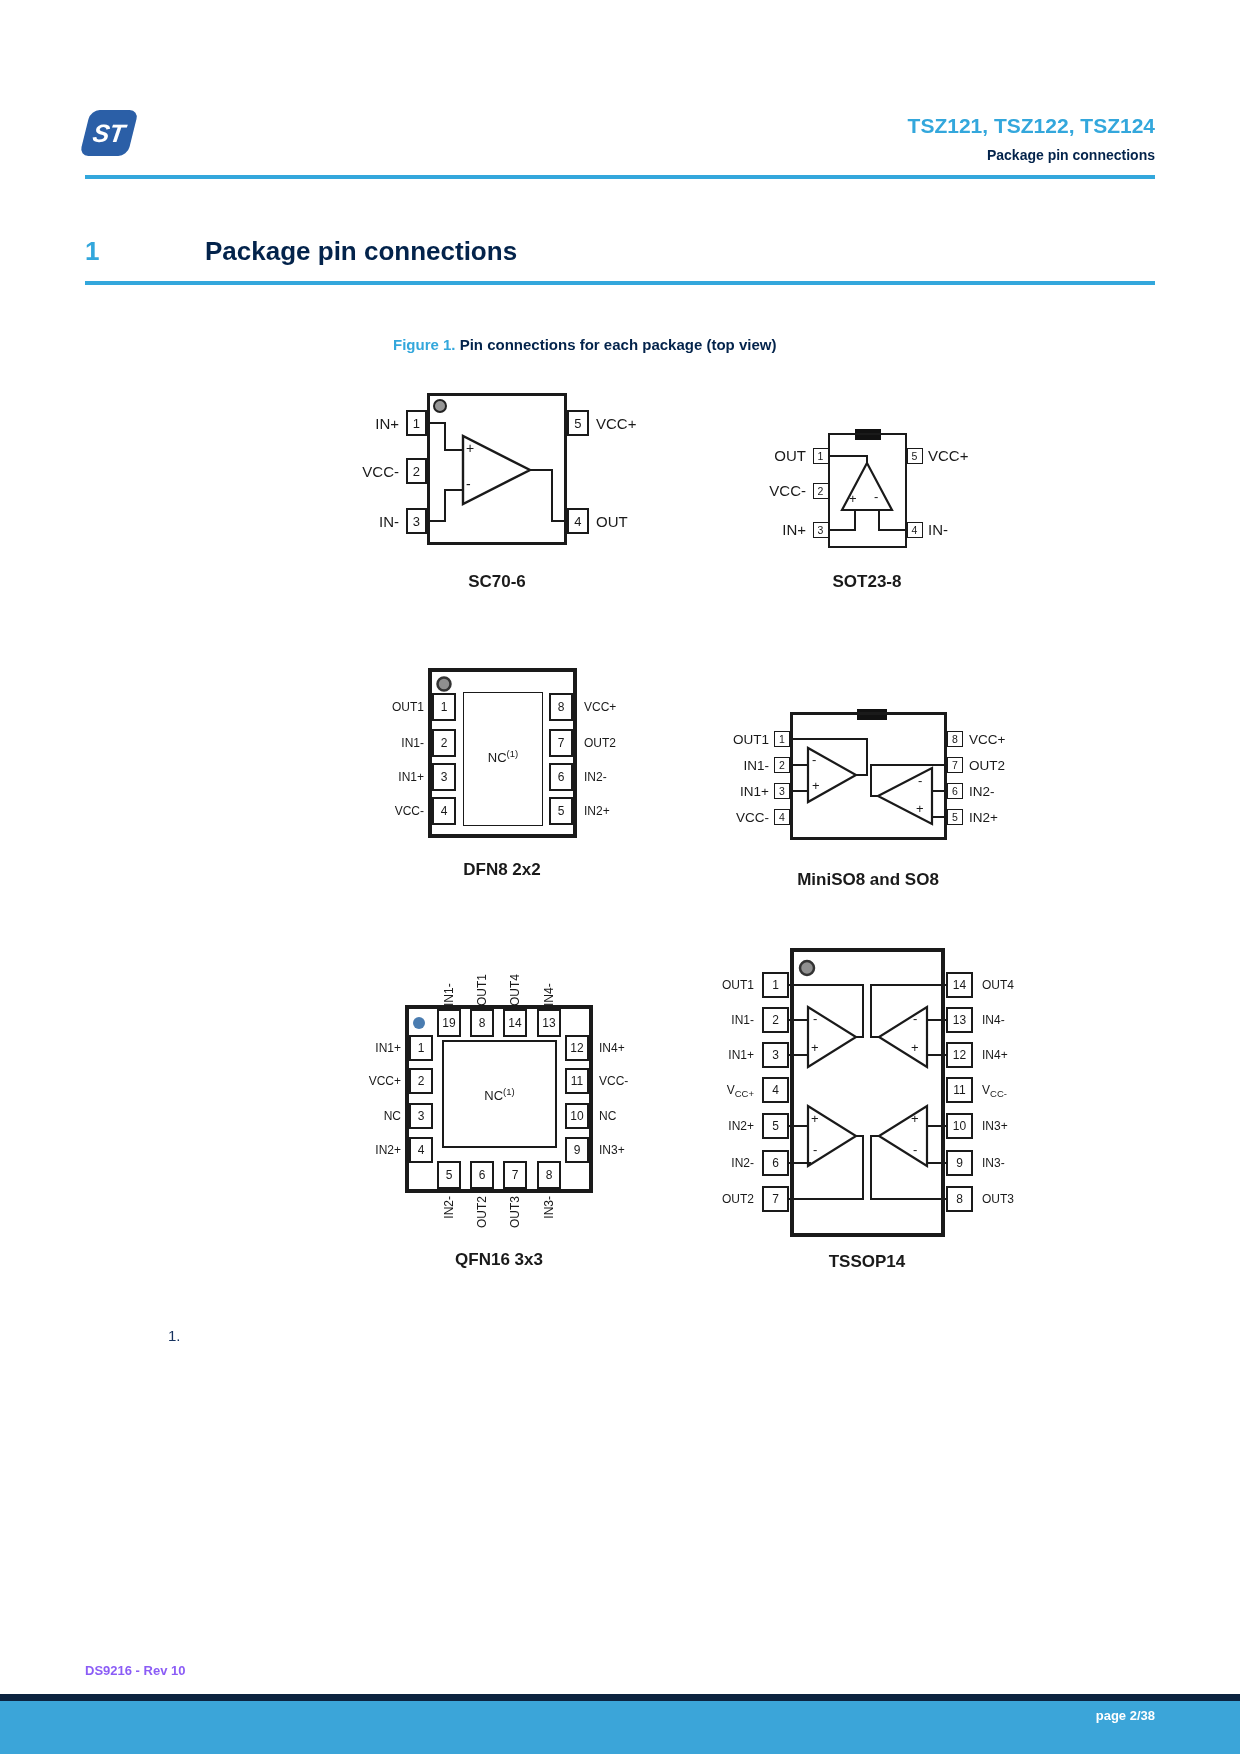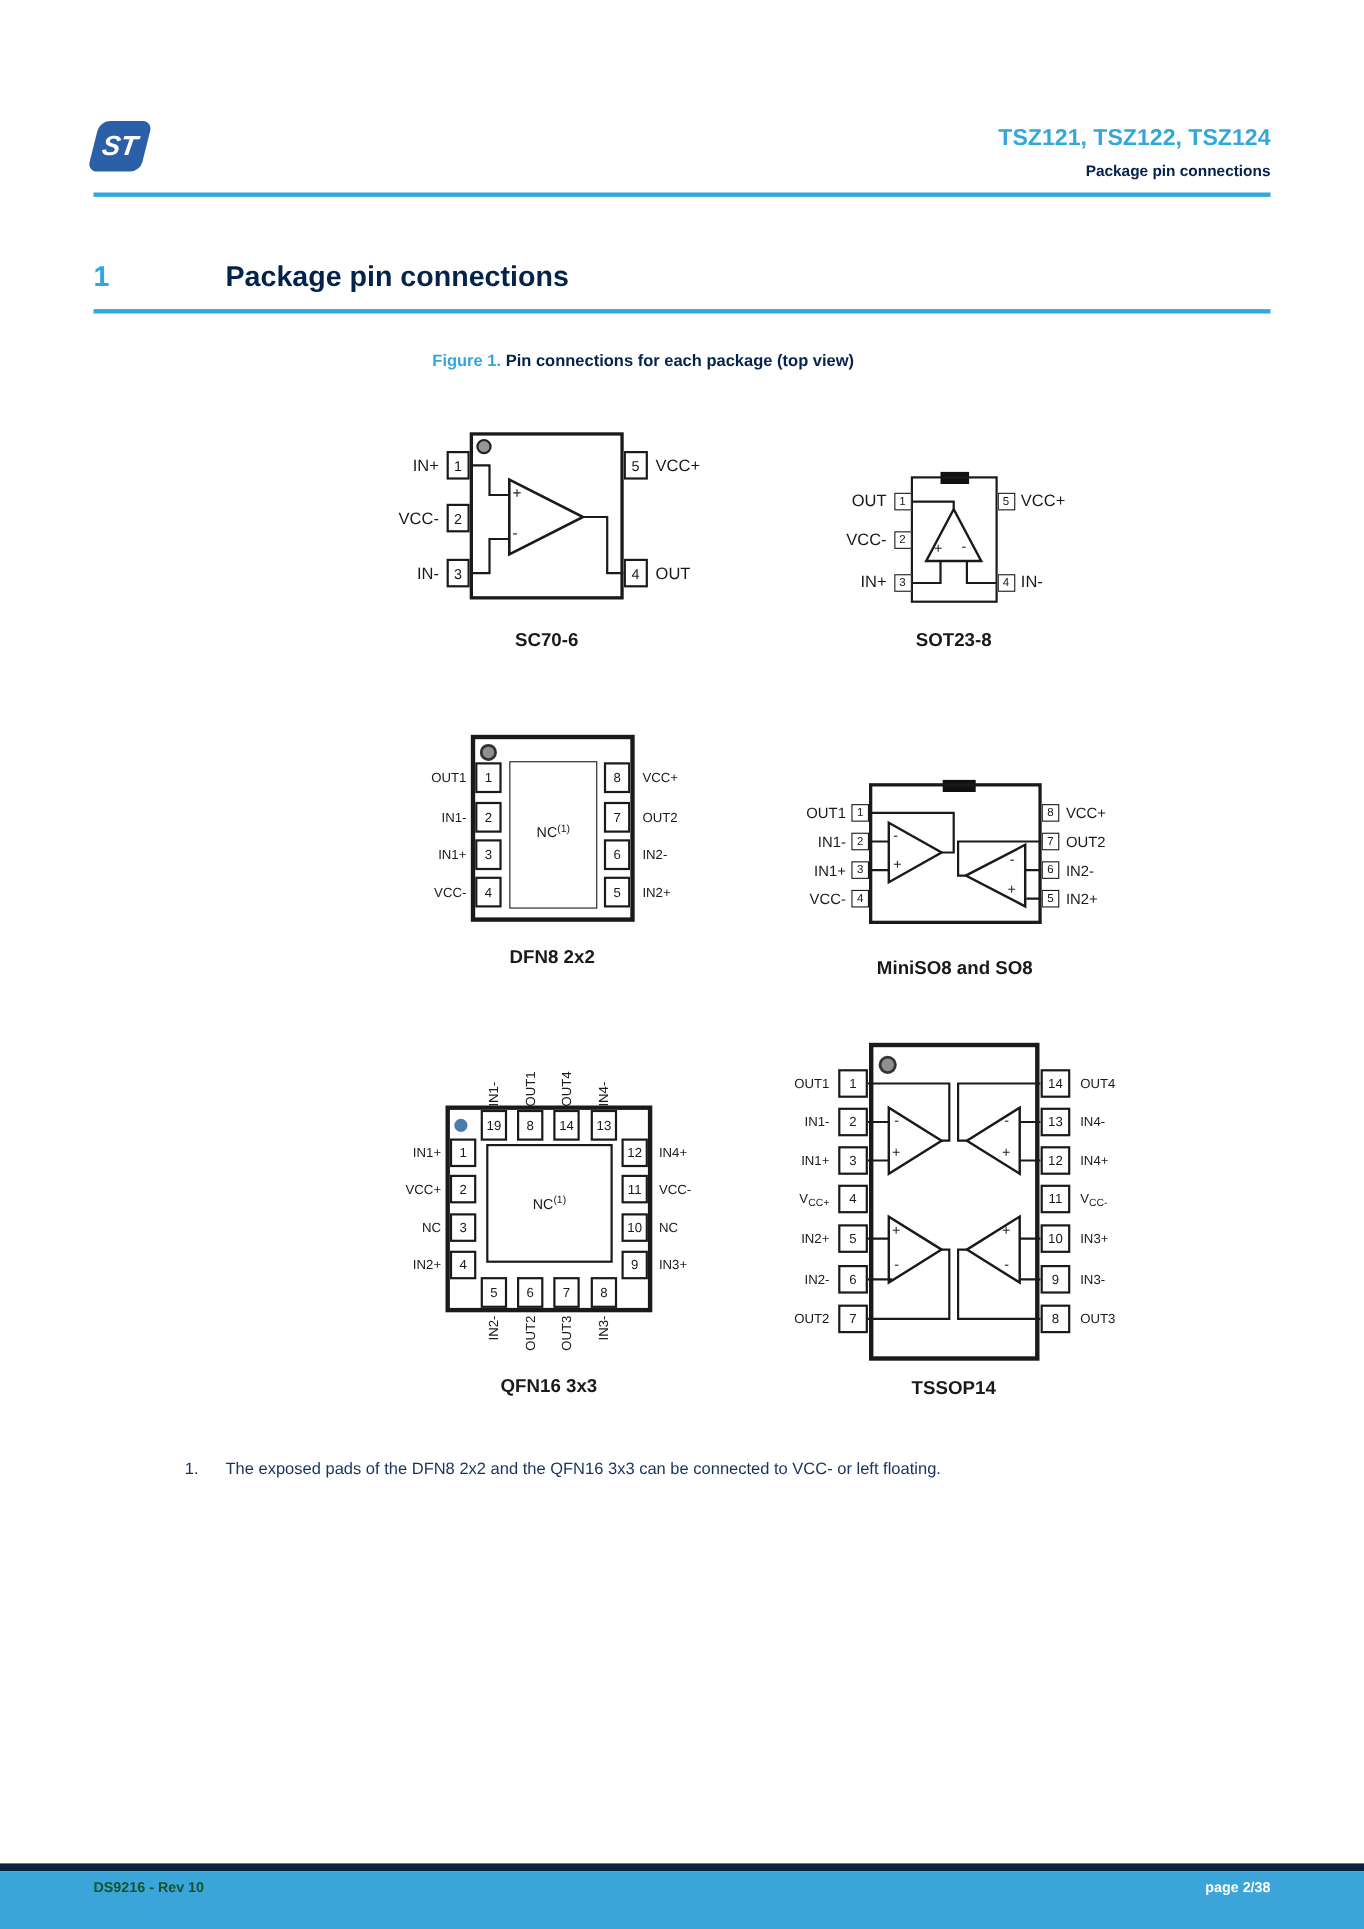--- a/index.html
+++ b/index.html
@@ -10,21 +10,21 @@
   .doc-title{position:absolute;right:85px;top:114px;color:#33A7DC;font-size:21px;font-weight:bold;}
   .doc-sub{position:absolute;right:85px;top:147px;color:#03234B;font-size:14px;font-weight:bold;}
   .rule{position:absolute;left:85px;width:1070px;background:#33A7DC;}
   .logo{position:absolute;left:85px;top:110px;width:52px;height:48px;}
   .logo-shape{width:48px;height:46px;background:#2B5FA7;border-radius:9px 9px 9px 9px;
               transform:skewX(-14deg);display:flex;align-items:center;justify-content:center;}
   .logo-shape span{color:#fff;font-weight:bold;font-style:italic;font-size:25px;transform:skewX(6deg);}
   
   .sec-num{position:absolute;left:85px;top:236px;color:#33A7DC;font-size:26px;font-weight:bold;}
   .sec-title{position:absolute;left:205px;top:236px;color:#03234B;font-size:26px;font-weight:bold;}
-  .fig-cap{position:absolute;left:393px;top:320px;font-size:15px;font-weight:bold;color:#03234B;white-space:nowrap;}
+  .fig-cap{position:absolute;left:393px;top:336px;font-size:15px;font-weight:bold;color:#03234B;white-space:nowrap;}
   .fig-cap .fl{color:#33A7DC;}
   
   .pkg-body{position:absolute;box-sizing:border-box;border:3px solid #1a1a1a;background:transparent;}
   .pin{position:absolute;box-sizing:border-box;background:#fff;border:2px solid #1a1a1a;
        display:flex;align-items:center;justify-content:center;color:#1a1a1a;}
   .pA{width:21.5px;height:26px;font-size:13px;}
   .pB{width:16px;height:16px;font-size:10.5px;border-width:1.5px;}
   .pC{width:24px;height:28px;font-size:12px;}
   .pD{width:24px;height:26px;font-size:12px;}
   .pF{width:27px;height:26px;font-size:12px;}
@@ -43,21 +43,21 @@
   .sgn{position:absolute;color:#1a1a1a;font-size:14px;line-height:14px;}
   .sgn-s{position:absolute;color:#1a1a1a;font-size:13px;line-height:13px;}
   .inner-rect{position:absolute;box-sizing:border-box;border:1.5px solid #1a1a1a;}
   .nc{position:absolute;text-align:center;font-size:13px;color:#1a1a1a;}
   .nc sup{font-size:9.5px;}
   
   .fn-num{position:absolute;left:168px;top:1327px;font-size:15px;color:#16325F;}
   .fn-text{position:absolute;left:205px;top:1327px;font-size:15px;color:#16325F;}
   .foot-stripe{position:absolute;left:0;top:1694px;width:1240px;height:7px;background:#0C2340;}
   .foot-bar{position:absolute;left:0;top:1701px;width:1240px;height:53px;background:#3BA5D9;}
-  .foot-l{position:absolute;left:85px;top:1708px;color:#14532d;font-size:13px;font-weight:bold;}
+  .foot-l{position:absolute;left:85px;top:1663px;color:#8b5cf6;font-size:13px;font-weight:bold;}
   .foot-r{position:absolute;right:85px;top:1708px;color:#fff;font-size:13px;font-weight:bold;}
 </style>
 </head>
 <body>
 
 <div class="page">
 
   <svg class="abs" style="left:0;top:0;" width="1240" height="1754" viewBox="0 0 1240 1754">
 
     <circle cx="440" cy="406" r="6" fill="#969696" stroke="#222" stroke-width="2"></circle>
@@ -272,20 +272,19 @@
     <span class="sgn-s" style="left:913px;top:1012px;">-</span>
     <span class="sgn-s" style="left:911px;top:1041px;">+</span>
     <span class="sgn-s" style="left:811px;top:1112px;">+</span>
     <span class="sgn-s" style="left:813px;top:1143px;">-</span>
     <span class="sgn-s" style="left:911px;top:1112px;">+</span>
     <span class="sgn-s" style="left:913px;top:1143px;">-</span>
     <div class="cap" style="left:777px;width:180px;top:1252px;">TSSOP14</div>
   </div>
 
   <div class="fn-num">1.</div>
-  <div class="fn-text">The exposed pads of the DFN8 2x2 and the QFN16 3x3 can be connected to VCC- or left floating.</div>
 
   <div class="foot-stripe"></div>
   <div class="foot-bar"></div>
   <div class="foot-l">DS9216 - Rev 10</div>
   <div class="foot-r">page 2/38</div>
 
 </div>
 
 </body></html>

